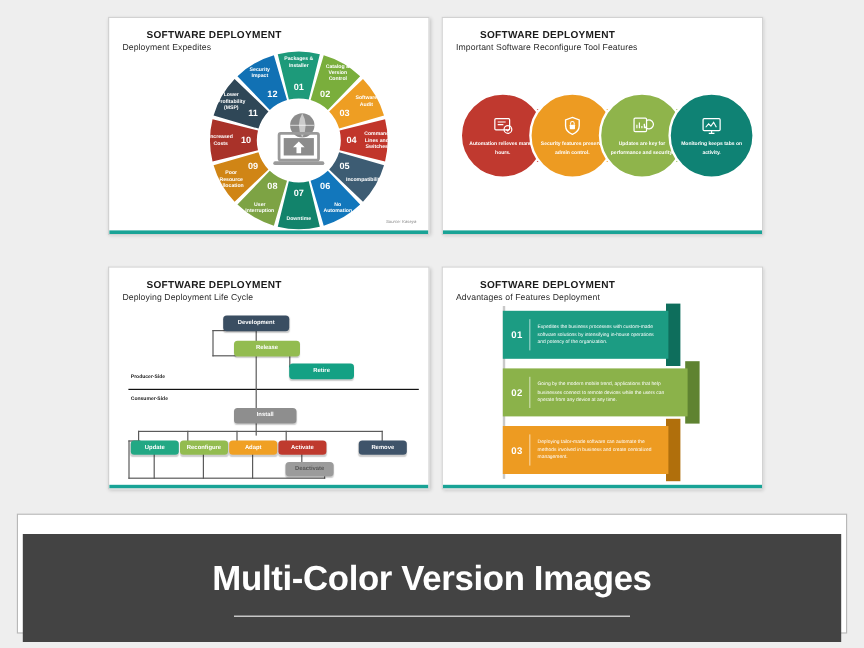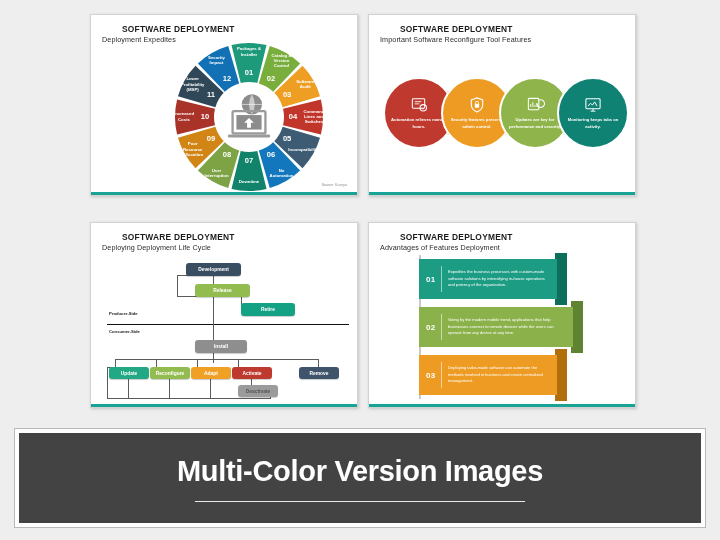--- a/index.html
+++ b/index.html
@@ -123,21 +123,21 @@
     position: absolute; left: 14px; top: 428px;
     width: 692px; height: 100px;
     background: #ffffff;
     border: 1px solid #b8b8b8;
     padding: 4px;
   }
   .banner-in {
     width: 100%; height: 100%;
     background: #434343;
     display: flex; flex-direction: column;
-    align-items: center; justify-content: center;
+    align-items: center; justify-content: center; margin-top: 12px;
   }
   .banner-title {
     color: #ffffff; font-size: 29px; font-weight: bold;
     letter-spacing: -.3px;
   }
   .banner-rule {
     width: 330px; height: 1px; background: #e8e8e8; margin-top: 13px;
   }
 </style>
 </head>

